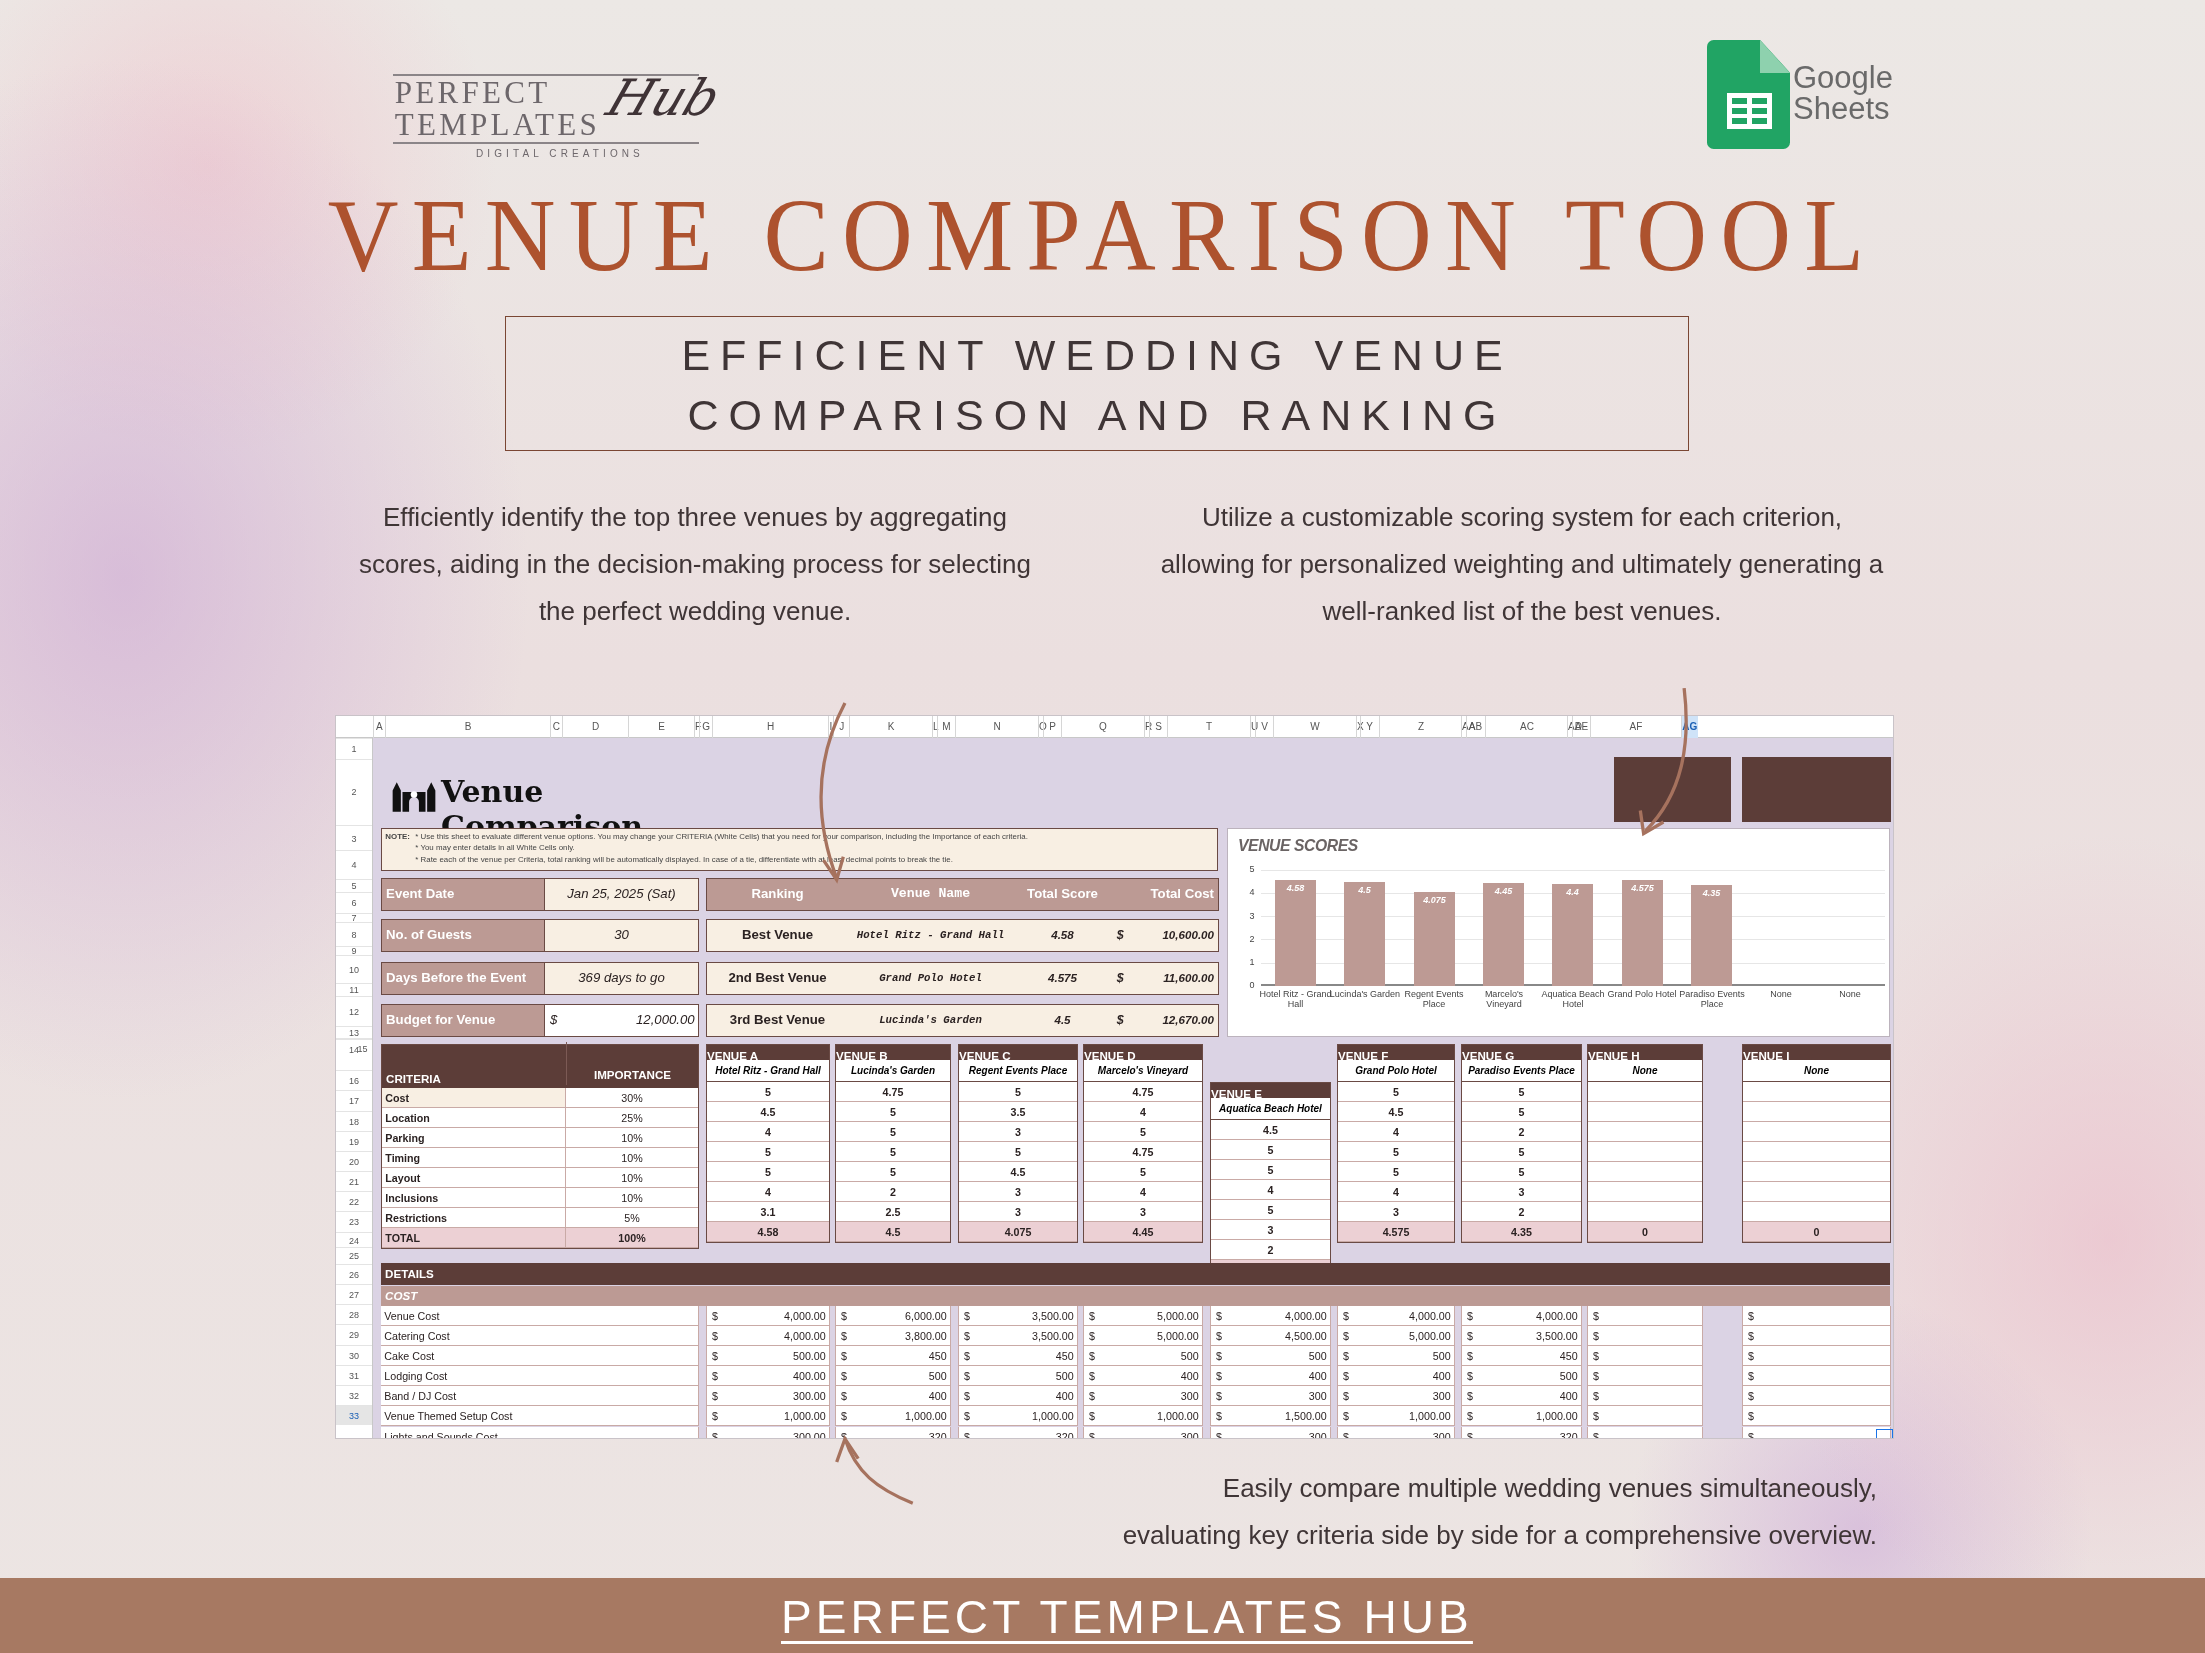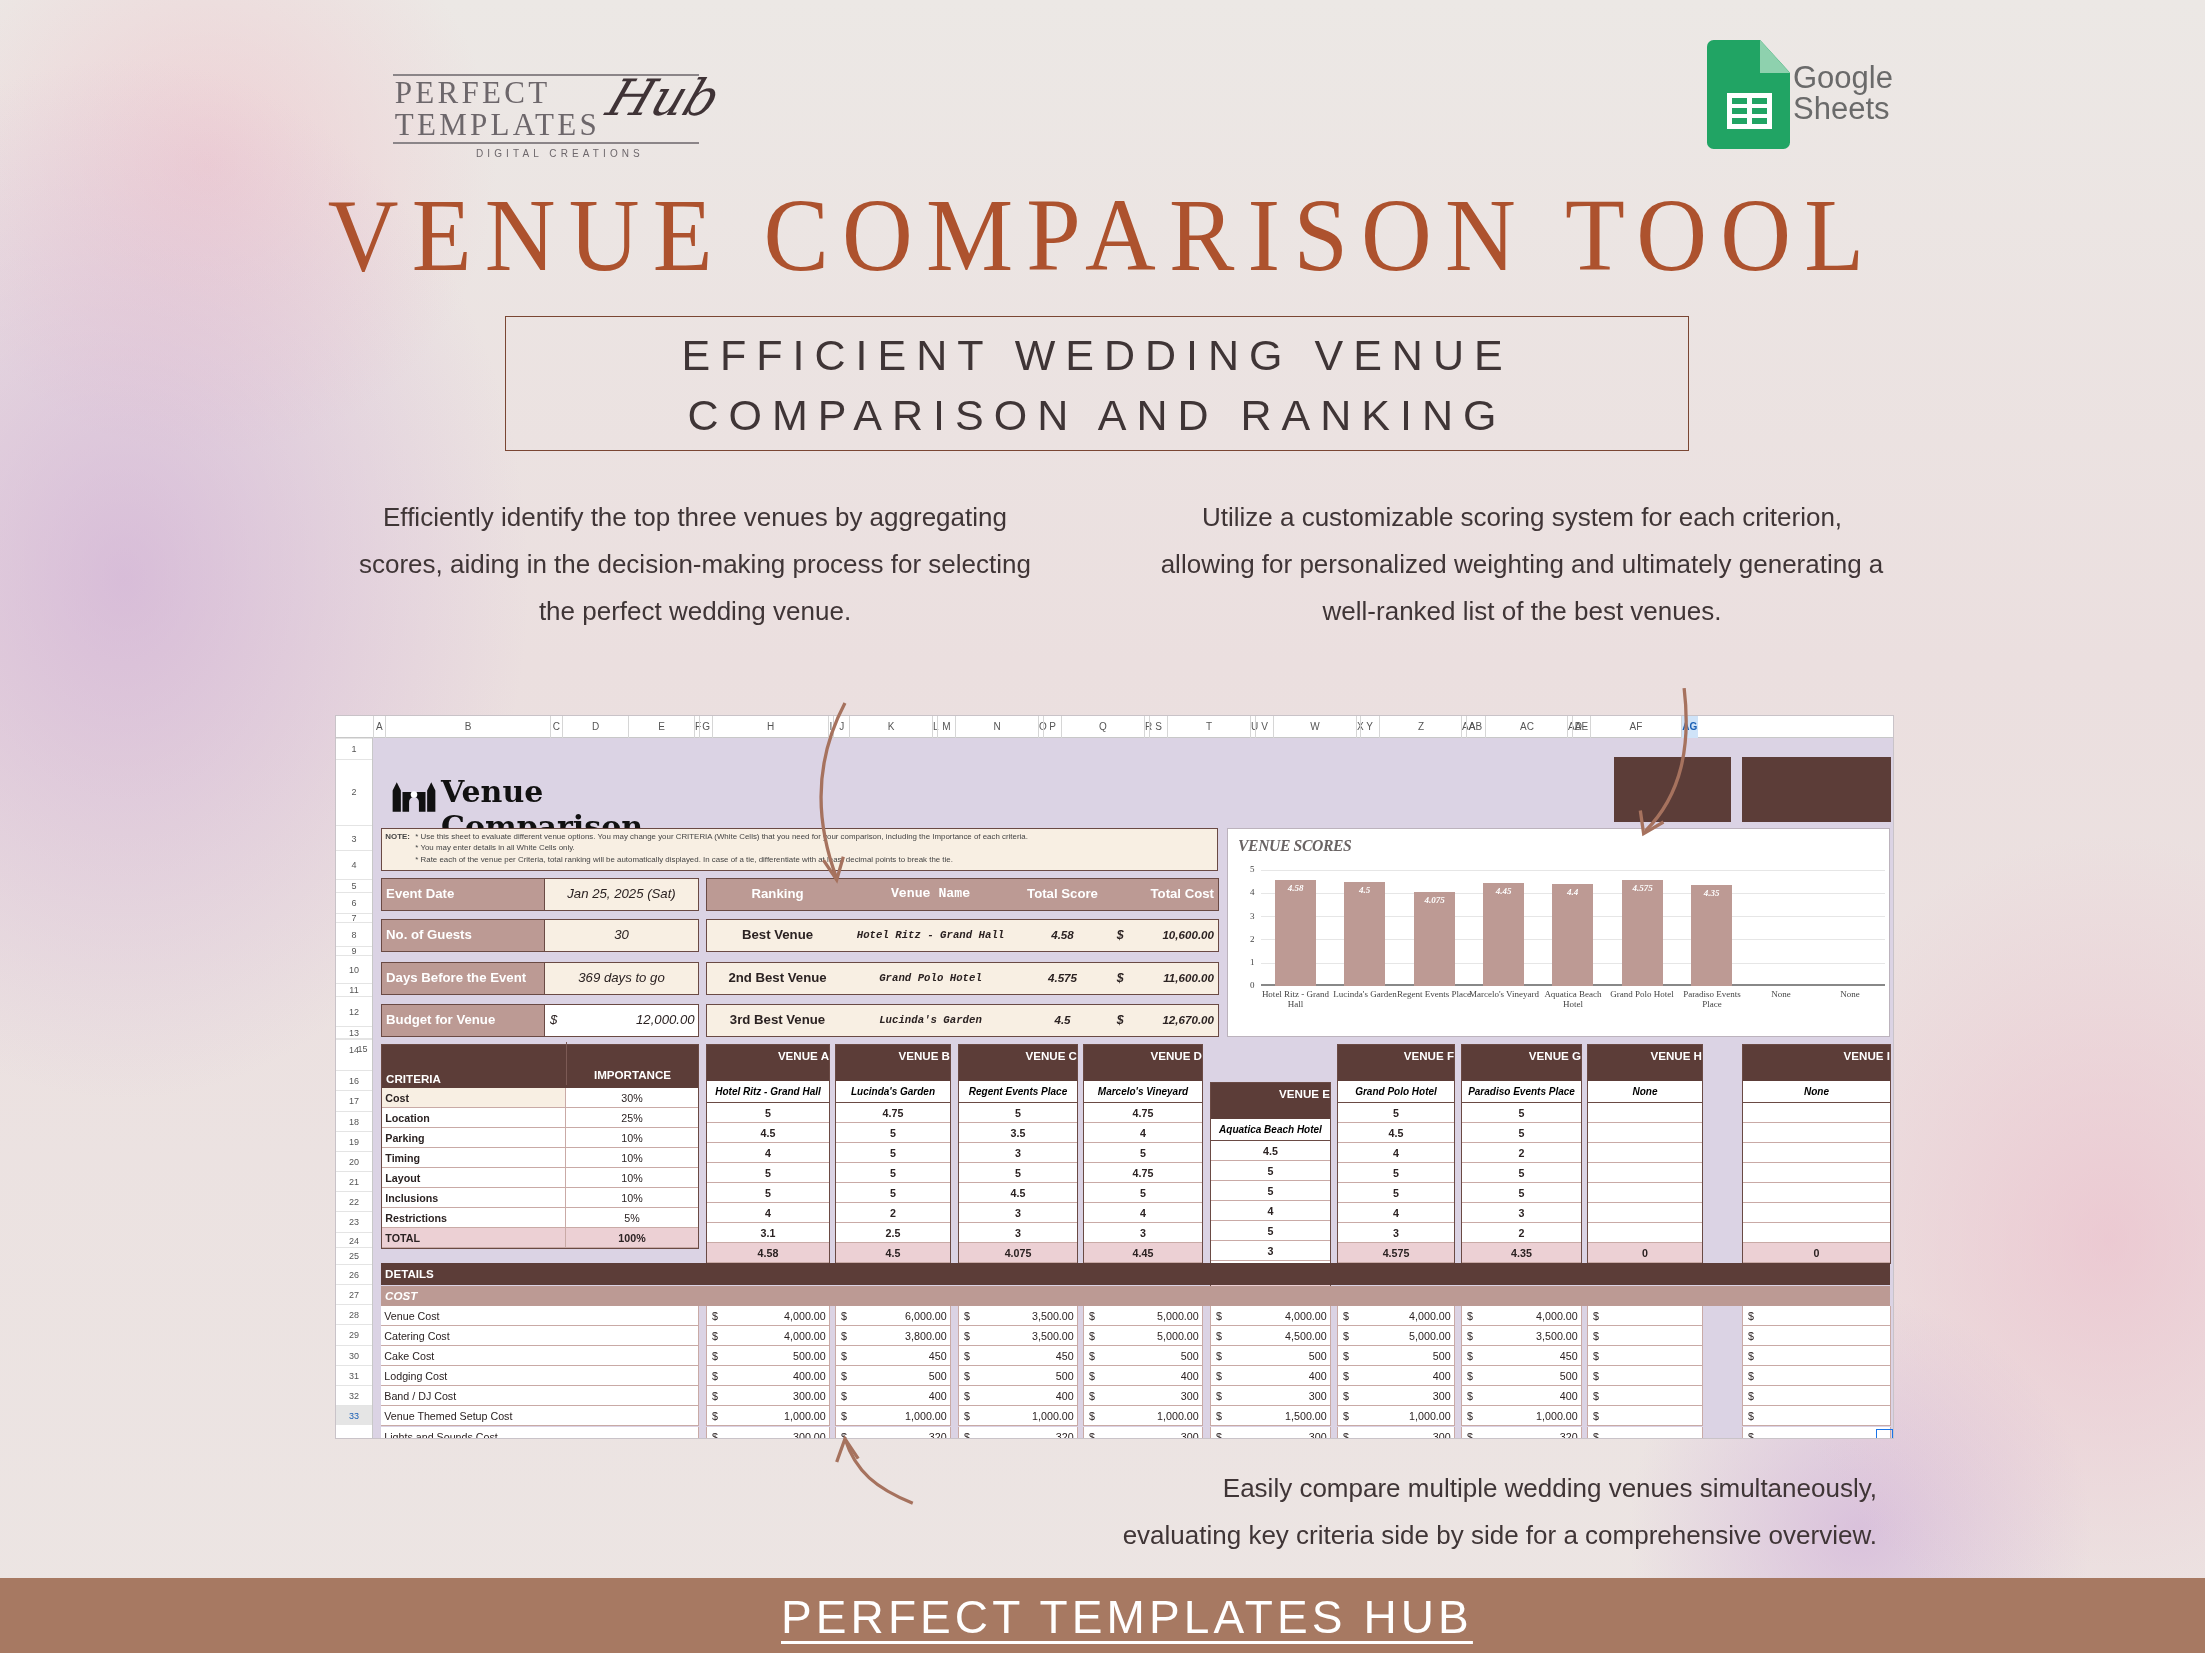--- a/index.html
+++ b/index.html
@@ -82,34 +82,34 @@
 
   .rank-row{left:370px;width:513px;height:33px;font-size:12.4px;}
   .rank-row span{position:absolute;top:0;line-height:30px;text-align:center;}
   .rank-row .c1{left:0;width:141px;font-weight:bold;font-size:13.2px;}
   .rank-row .c2{left:141px;width:165px;font-style:italic;font-weight:bold;font-size:10.7px;font-family:Liberation Mono, monospace;}
   .rank-row .c3{left:306px;width:99px;font-style:italic;font-weight:bold;font-size:11.6px;}
   .rank-row .c4{left:405px;width:16.5px;font-style:italic;font-weight:bold;}
   .rank-row .c5{left:413px;width:94px;text-align:right;font-style:italic;font-weight:bold;font-size:11.6px;}
   .rank-hdr span{font-weight:bold !important;font-style:normal !important;font-size:13.2px !important;color:#fff;}
 
-  .chart{left:891px;top:112px;width:663px;height:209px;background:#fff;border:1.7px solid #bcb3bd;font-family:Liberation Serif, serif;}
+  .chart{left:891px;top:112px;width:663px;height:209px;background:#fff;border:1.7px solid #bcb3bd;}
   .chart .ct{position:absolute;left:10px;top:8.3px;font-size:15.7px;font-weight:bold;font-style:italic;color:#6a6464;letter-spacing:-0.4px;}
   .chart .plot{position:absolute;left:33px;top:41px;width:624px;height:116px;}
   .chart .grid{position:absolute;left:0;width:100%;height:0.8px;background:#e6e6e6;}
   .chart .axis{position:absolute;left:0;bottom:0;width:100%;height:1.7px;background:#888;}
   .chart .ytick{position:absolute;left:-18px;width:11.6px;text-align:right;font-size:9px;color:#444;}
   .chart .bar{position:absolute;bottom:0;width:41px;background:#bd9a94;}
   .chart .bar span{position:absolute;top:3.3px;left:0;width:100%;text-align:center;font-size:9px;font-weight:bold;color:#fff;font-style:italic;}
   .chart .xl{position:absolute;top:119px;width:74px;text-align:center;font-size:9px;color:#444;line-height:10px;}
 
   
   .crit{left:45px;top:328px;width:318px;}
   .tbl{position:absolute;border:1.7px solid #6a4a44;background:#fff;}
-  .tbl .hd{background:#5c3d38;color:#fff;font-weight:bold;font-size:11.6px;text-align:right;line-height:21.5px;height:36px;}
+  .tbl .hd{background:#5c3d38;color:#fff;font-weight:bold;font-size:11.6px;text-align:left;line-height:21.5px;height:15px;}
   .tbl .nm{height:21.5px;line-height:21.5px;font-style:italic;font-weight:bold;font-size:10px;text-align:center;border-bottom:1.7px solid #6a4a44;white-space:nowrap;overflow:hidden;}
   .tbl .r{height:20px;line-height:20px;text-align:center;font-size:10.7px;font-weight:bold;border-bottom:0.8px solid #c9aaa6;color:#2b2222;}
   .tbl .tot{background:#ecd0d4;}
   .crit .hdr{height:43px;background:#5c3d38;color:#fff;font-weight:bold;font-size:11.6px;position:relative;}
   .crit .hdr .a{position:absolute;left:4.1px;bottom:3.3px;}
   .crit .hdr .b{position:absolute;left:184px;width:132px;text-align:center;bottom:3.3px;border-left:1.7px solid #7c5a55;height:43px;line-height:66px;}
   .crit .row{height:20px;line-height:20px;font-size:10.7px;font-weight:bold;border-bottom:0.8px solid #c9aaa6;position:relative;color:#2b2222;}
   .crit .row .a{position:absolute;left:0;width:184px;padding-left:3.3px;height:100%;border-right:1.7px solid #c9aaa6;}
   .crit .row .b{position:absolute;left:184px;right:0;text-align:center;font-weight:normal;}
   .crit .row.first .a{background:#f8efe3;}

